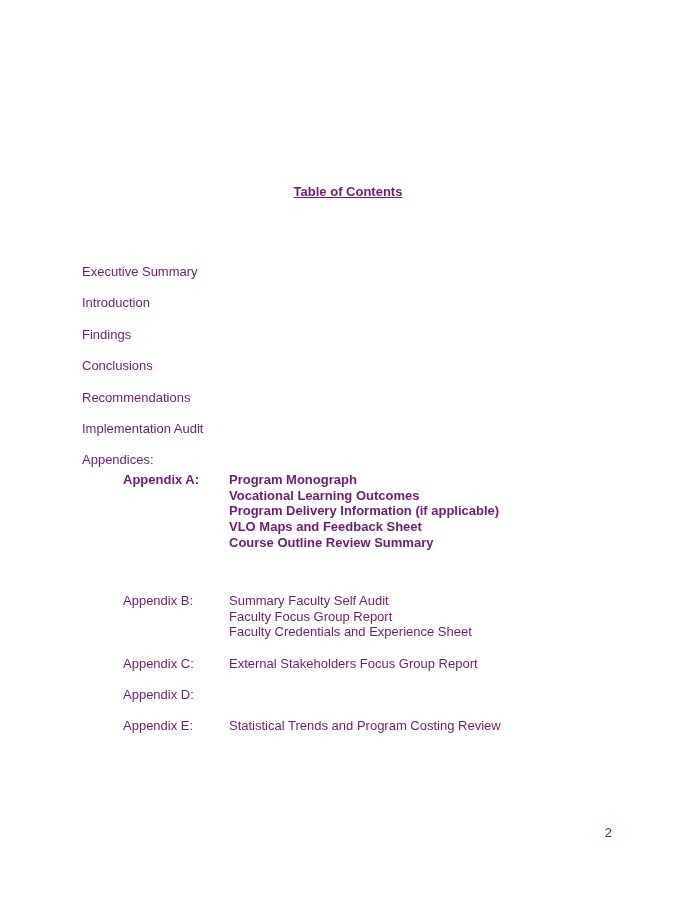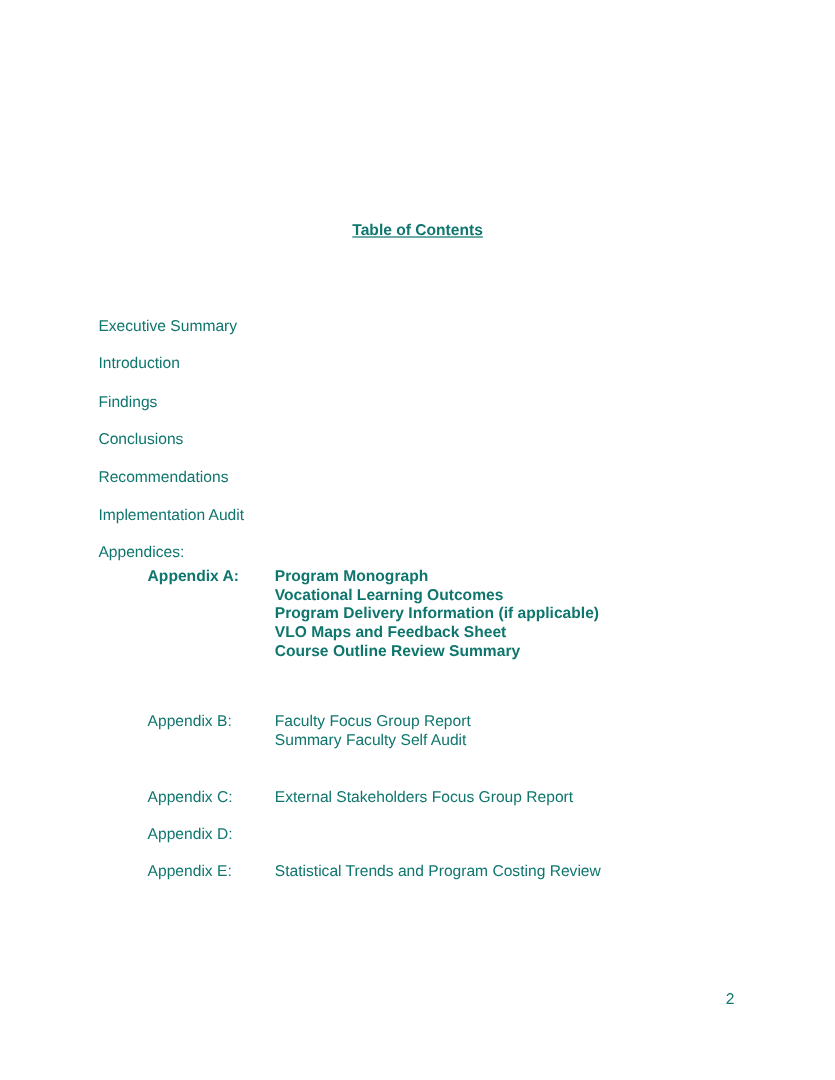--- a/index.html
+++ b/index.html
@@ -7,21 +7,21 @@
     padding: 0;
     background: #ffffff;
   }
   .page {
     position: relative;
     width: 696px;
     height: 900px;
     background: #ffffff;
     font-family: "Liberation Sans", sans-serif;
     font-size: 13px;
-    color: #0f766e;
+    color: #701a75;
     overflow: hidden;
   }
   .doc-title {
     position: absolute;
     top: 184px;
     left: 0;
     width: 100%;
     text-align: center;
     font-weight: bold;
     text-decoration: underline;
@@ -91,22 +91,23 @@
       <div class="appendix-item">Vocational Learning Outcomes</div>
       <div class="appendix-item">Program Delivery Information (if applicable)</div>
       <div class="appendix-item">VLO Maps and Feedback Sheet</div>
       <div class="appendix-item">Course Outline Review Summary</div>
     </div>
   </div>
 
   <div class="appendix-block block-b">
     <div class="appendix-label">Appendix B:</div>
     <div class="appendix-items">
+      <div class="appendix-item">Summary Faculty Self Audit</div>
       <div class="appendix-item">Faculty Focus Group Report</div>
-      <div class="appendix-item">Summary Faculty Self Audit</div>
+      <div class="appendix-item">Faculty Credentials and Experience Sheet</div>
     </div>
   </div>
 
   <div class="appendix-block block-c">
     <div class="appendix-label">Appendix C:</div>
     <div class="appendix-items">
       <div class="appendix-item">External Stakeholders Focus Group Report</div>
     </div>
   </div>
 

